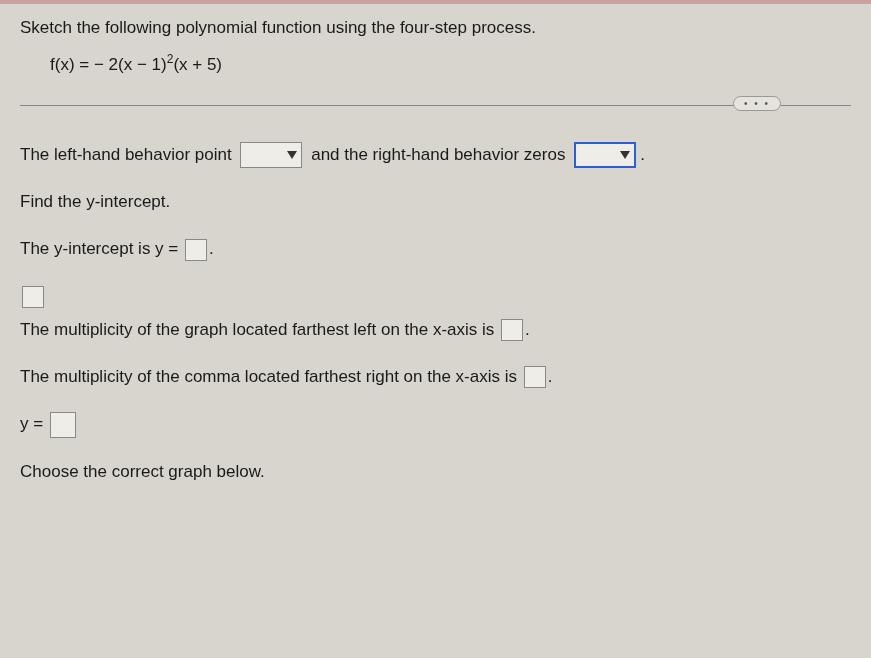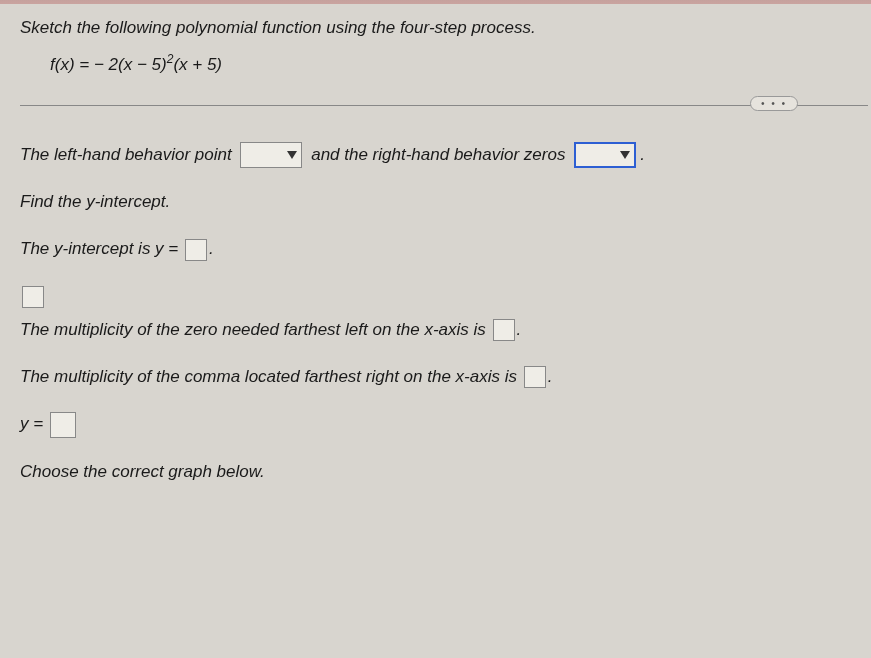--- a/index.html
+++ b/index.html
@@ -16,22 +16,21 @@
   .red-bar {
     position: absolute;
     top: -4px;
     left: 0;
     right: 0;
     height: 8px;
     background: linear-gradient(to bottom, #8b2020 0%, #a83030 100%);
     opacity: 0.3;
   }
   .content {
-    padding: 18px 3px 10px 20px;
-    font-style: italic;
+    padding: 18px 20px 10px 20px;
   }
   .question-text {
     margin-bottom: 14px;
     font-size: 17px;
   }
   .formula {
     margin-left: 30px;
     margin-bottom: 20px;
     font-size: 17px;
   }
@@ -109,21 +108,21 @@
 </head>
 <body>
 
 <div class="red-bar"></div>
 
 <div class="content">
 
   <div class="question-text">Sketch the following polynomial function using the four-step process.</div>
 
   <div class="formula">
-    <span>f(x) = </span><span>− 2(x − 5)</span><span class="sup">2</span><span>(x + 5)</span>
+    <span>f(x) = </span><span>− 2(x − 1)</span><span class="sup">2</span><span>(x + 5)</span>
   </div>
 
   <div class="divider-row">
     <div class="divider-line"></div>
     <div class="ellipsis-pill">
       <span>• • •</span>
     </div>
   </div>
 
   <div class="line">
@@ -142,21 +141,21 @@
   <div class="line">
     <span>The y-intercept is y =</span>
     <span class="inputbox"></span><span>.</span>
   </div>
 
   <div class="line line-tight">
     <span class="inputbox"></span>
   </div>
 
   <div class="line">
-    <span>The multiplicity of the zero needed farthest left on the x-axis is</span>
+    <span>The multiplicity of the graph located farthest left on the x-axis is</span>
     <span class="inputbox"></span><span>.</span>
   </div>
 
   <div class="line">
     <span>The multiplicity of the comma located farthest right on the x-axis is</span>
     <span class="inputbox"></span><span>.</span>
   </div>
 
 
   <div class="line">

